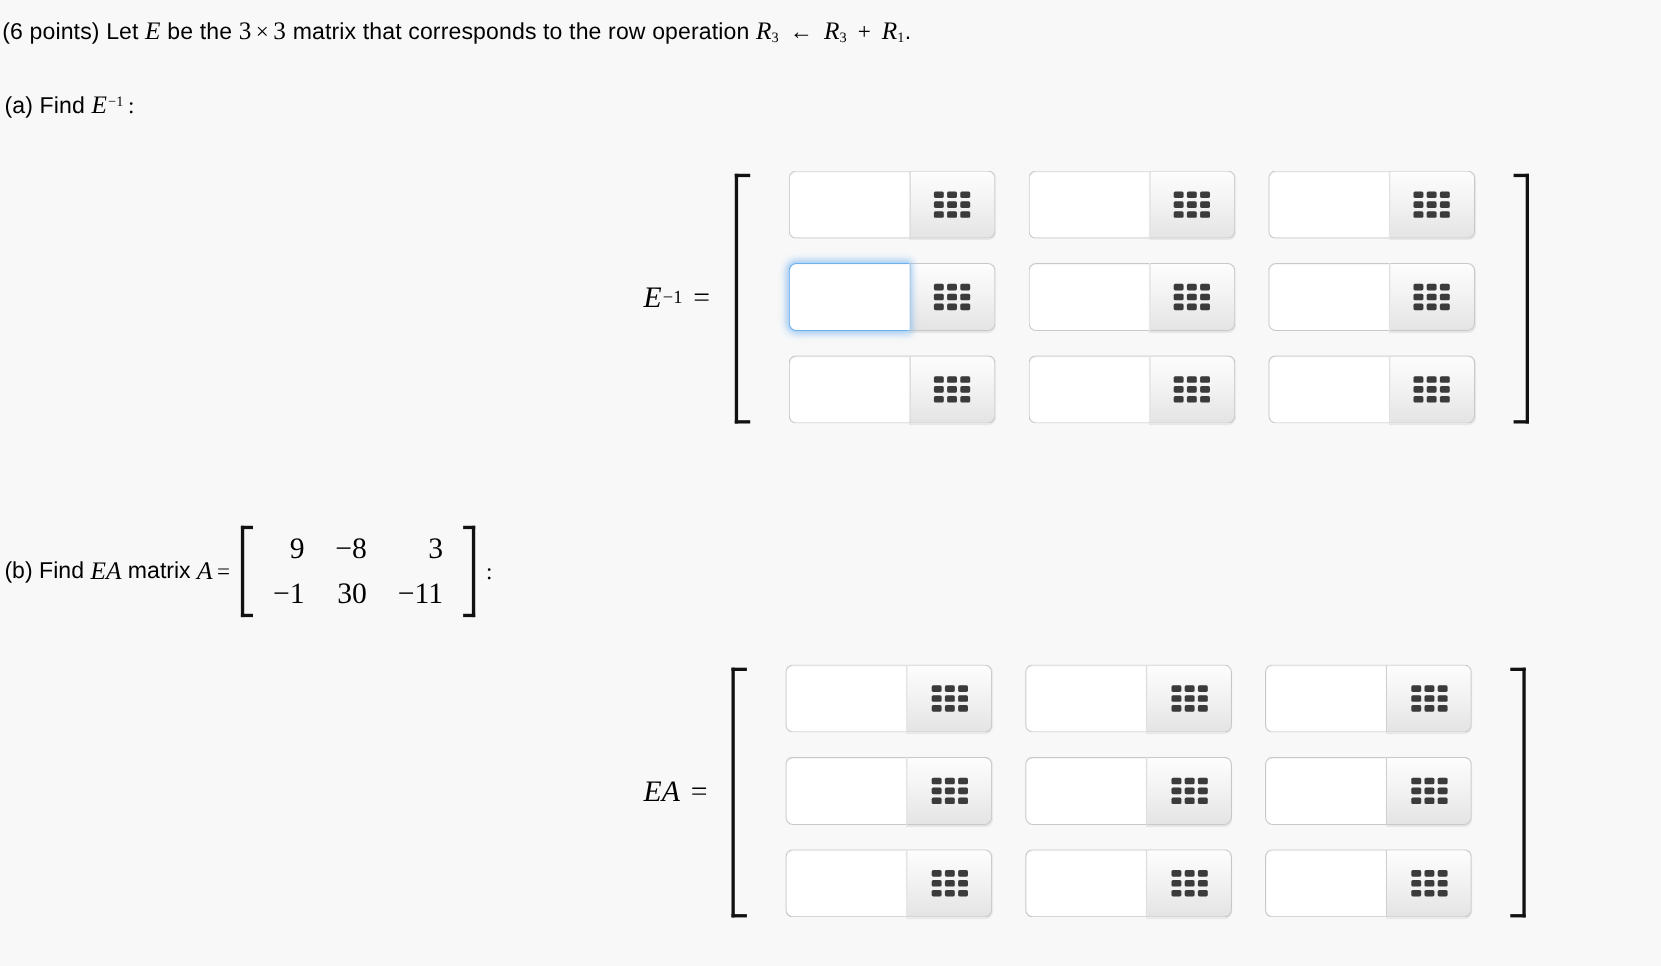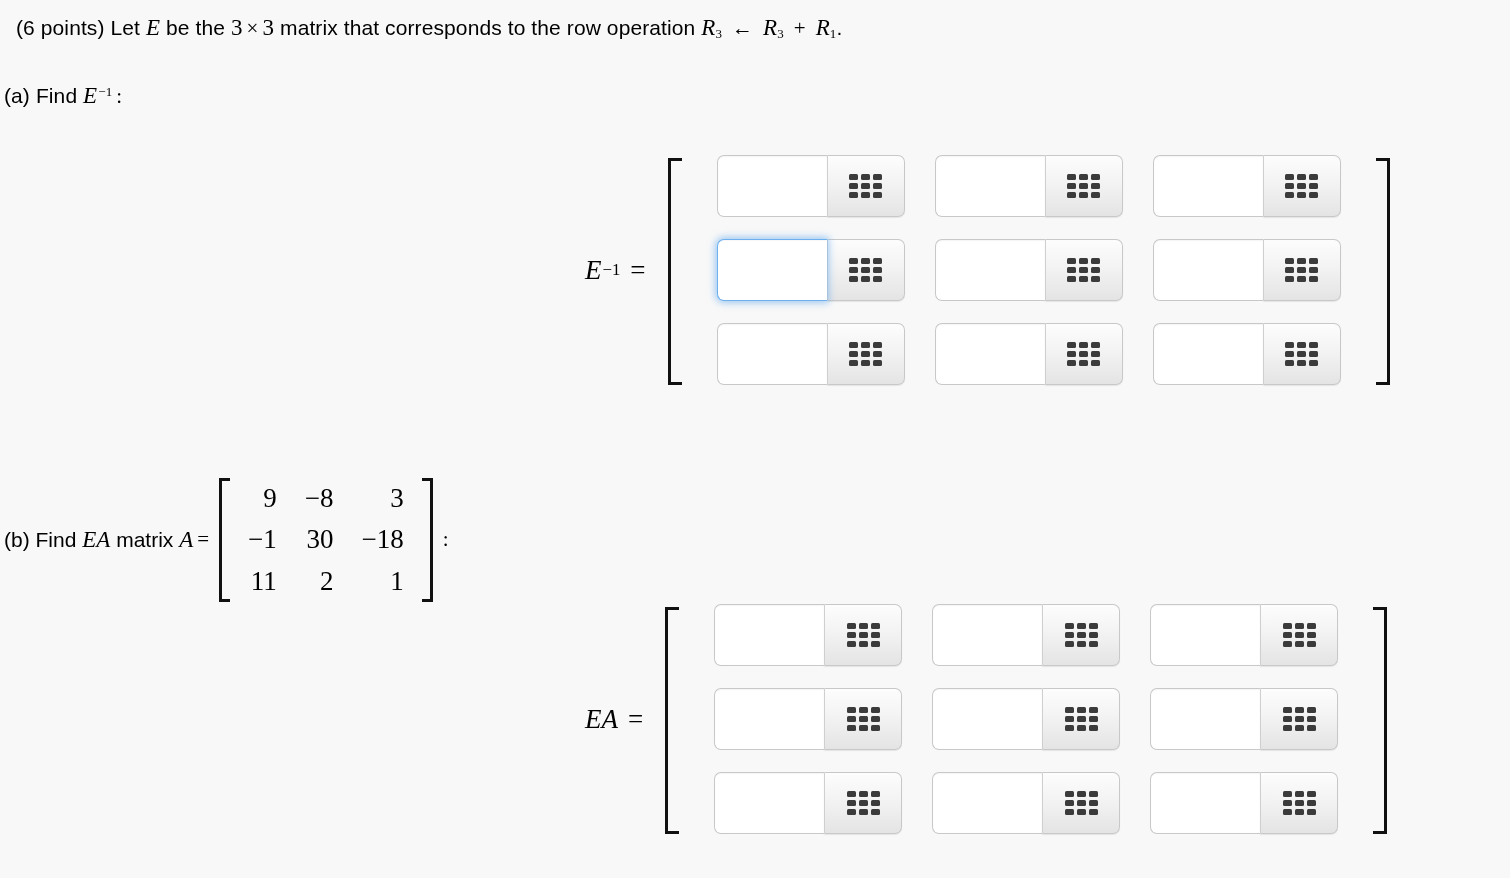--- a/index.html
+++ b/index.html
@@ -42,21 +42,21 @@
   }
 
   
   .prompt {
     position: absolute;
     font-size: 21px;
     line-height: 1.2;
     white-space: nowrap;
     letter-spacing: 0.1px;
   }
-  #prompt-main  { left: 16px;  top: 14px; }
+  #prompt-main  { left: 2px;  top: 14px; }
   #prompt-a     { left: 4px;  top: 82px; text-align: right; }
 
   .prompt .mathvar,
   .prompt .mathnum { font-size: 23px; }
 
   .op {
     font-family: "Liberation Serif", serif;
     font-style: normal;
     padding: 0 4px;
   }
@@ -439,26 +439,21 @@
     <table>
       <tbody>
           <tr>
         <td>9</td>
         <td>−8</td>
         <td>3</td>
       </tr>
       <tr>
         <td>−1</td>
         <td>30</td>
-        <td>−18</td>
-      </tr>
-      <tr>
-        <td>11</td>
-        <td>2</td>
-        <td>1</td>
+        <td>−11</td>
       </tr>
     </tbody>
       </table>
     <span class="brk brk-r">
         <i></i>
       </span>
   </span>
 
   <span class="op">:</span>
 </div>

